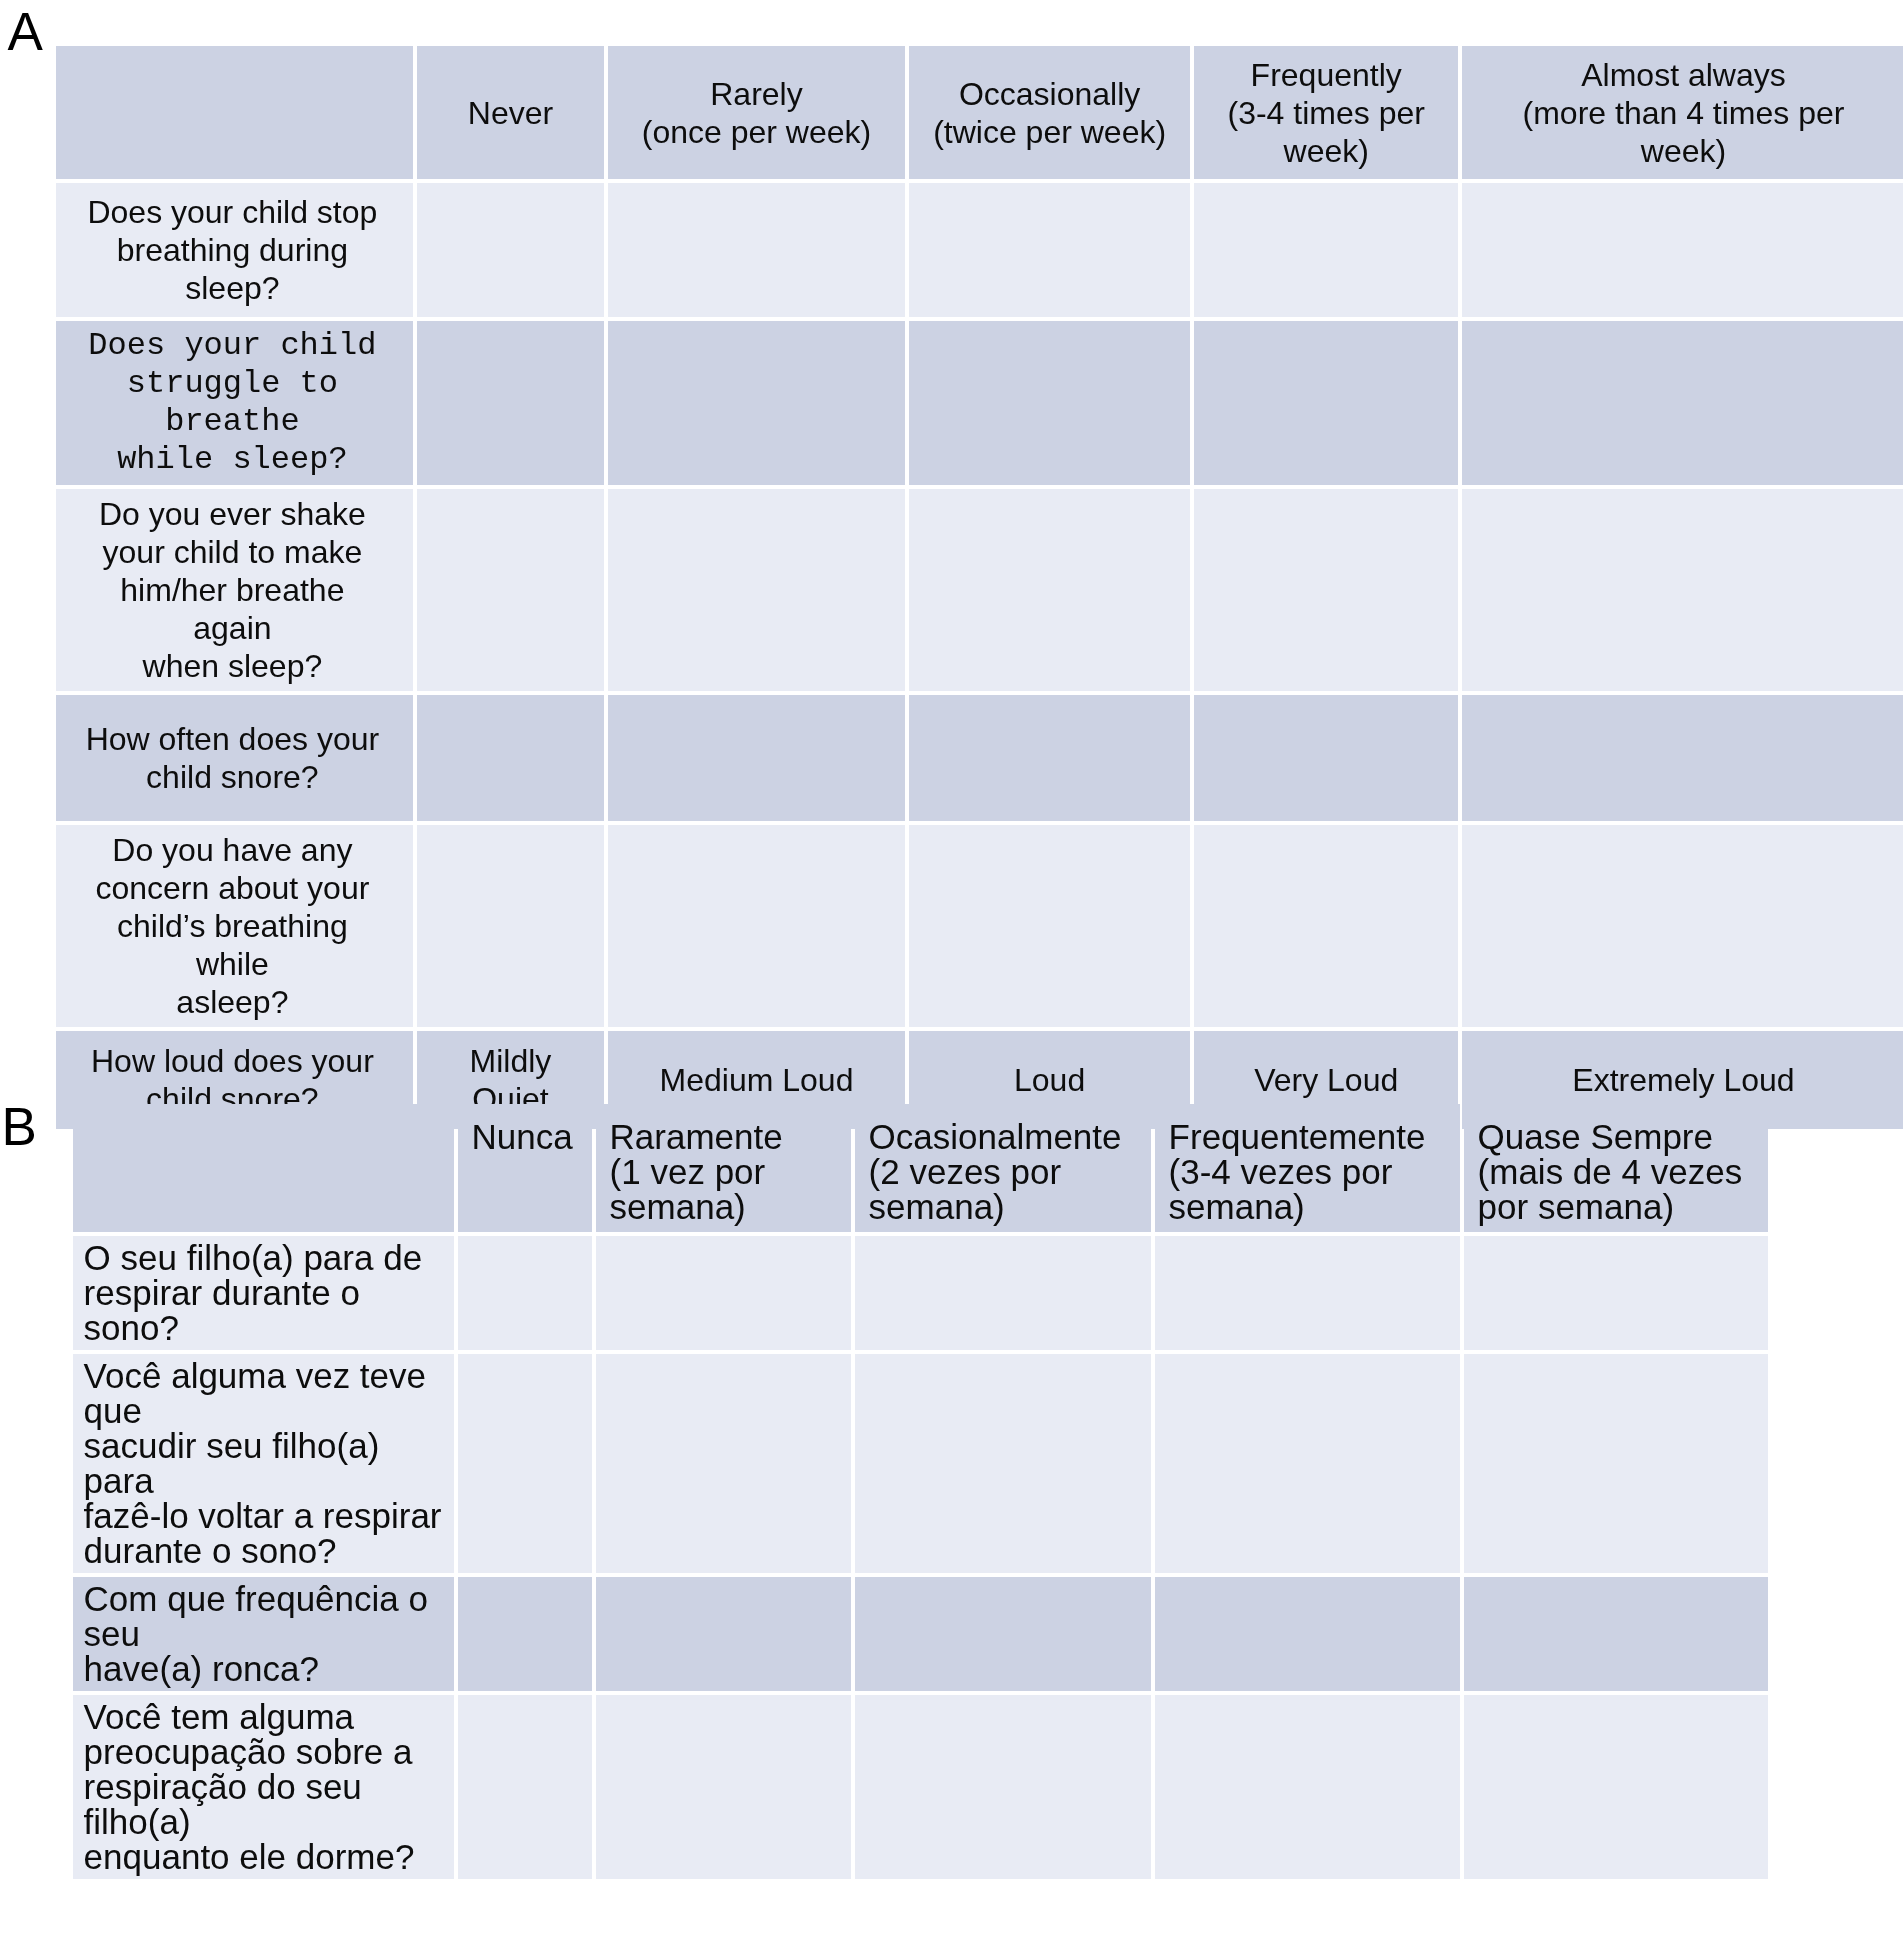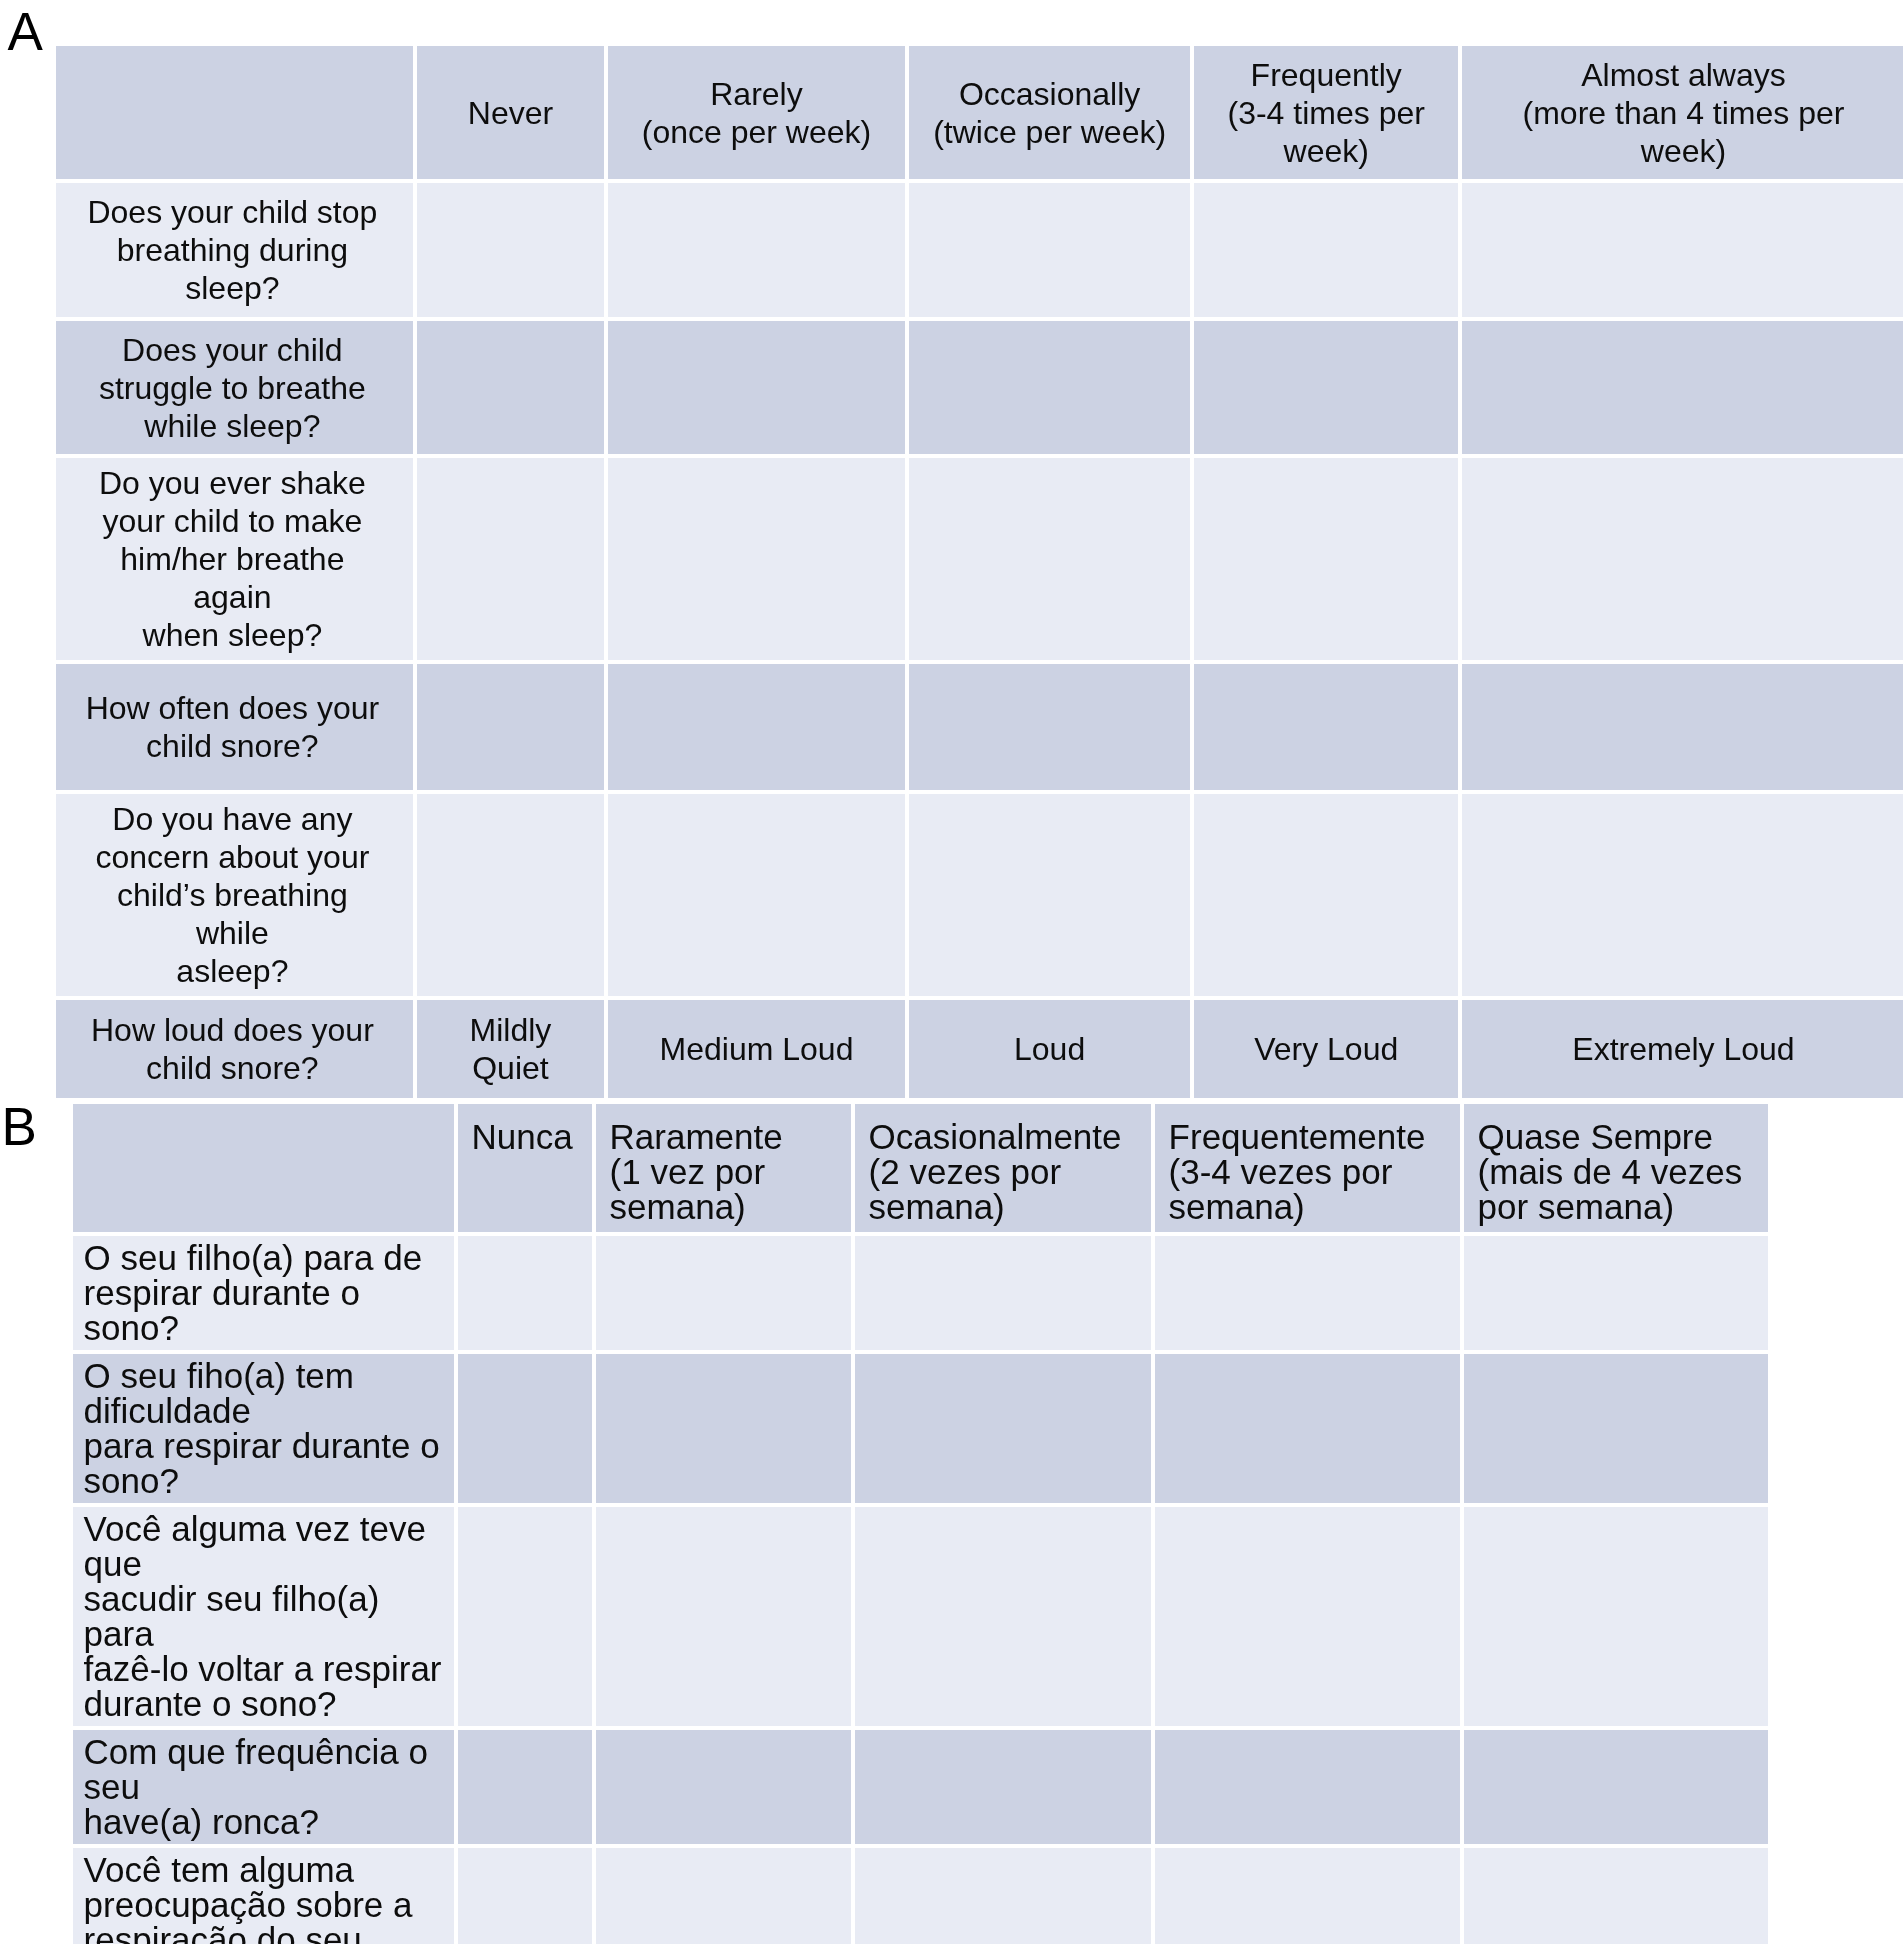--- a/index.html
+++ b/index.html
@@ -72,21 +72,21 @@
   }
   #table-b td.acell {
     text-align: center;
     vertical-align: middle;
     padding: 4.5px 7.6px;
   }
 
   
   #table-a tr.r-head td { height: 133px; }
   #table-a tr.r0 td { height: 134px; }
-  #table-a tr.r1 td { height: 133px; }
+  #table-a tr.r1 td { height: 133px; font-family: Liberation Mono, monospace; }
   #table-a tr.r2 td { height: 166px; }
   #table-a tr.r3 td { height: 126px; }
   #table-a tr.r4 td { height: 168px; }
   #table-a tr.r5 td { height: 98px; }
 
   #table-b tr.r-head td { height: 116px; }
   #table-b tr.r0 td { height: 73px; }
   #table-b tr.r1 td { height: 91px; }
   #table-b tr.r2 td { height: 157px; }
   #table-b tr.r3 td { height: 89px; }
@@ -212,29 +212,20 @@
   </tr>
   <tr class="r0">
     <td class="light qcell">O seu filho(a) para de
 respirar durante o sono?</td>
     <td class="light acell"></td>
     <td class="light acell"></td>
     <td class="light acell"></td>
     <td class="light acell"></td>
     <td class="light acell"></td>
   </tr>
-  <tr class="r1">
-    <td class="dark qcell">O seu fiho(a) tem dificuldade
-para respirar durante o sono?</td>
-    <td class="dark acell"></td>
-    <td class="dark acell"></td>
-    <td class="dark acell"></td>
-    <td class="dark acell"></td>
-    <td class="dark acell"></td>
-  </tr>
   <tr class="r2">
     <td class="light qcell">Você alguma vez teve que
 sacudir seu filho(a) para
 fazê-lo voltar a respirar
 durante o sono?</td>
     <td class="light acell"></td>
     <td class="light acell"></td>
     <td class="light acell"></td>
     <td class="light acell"></td>
     <td class="light acell"></td>

